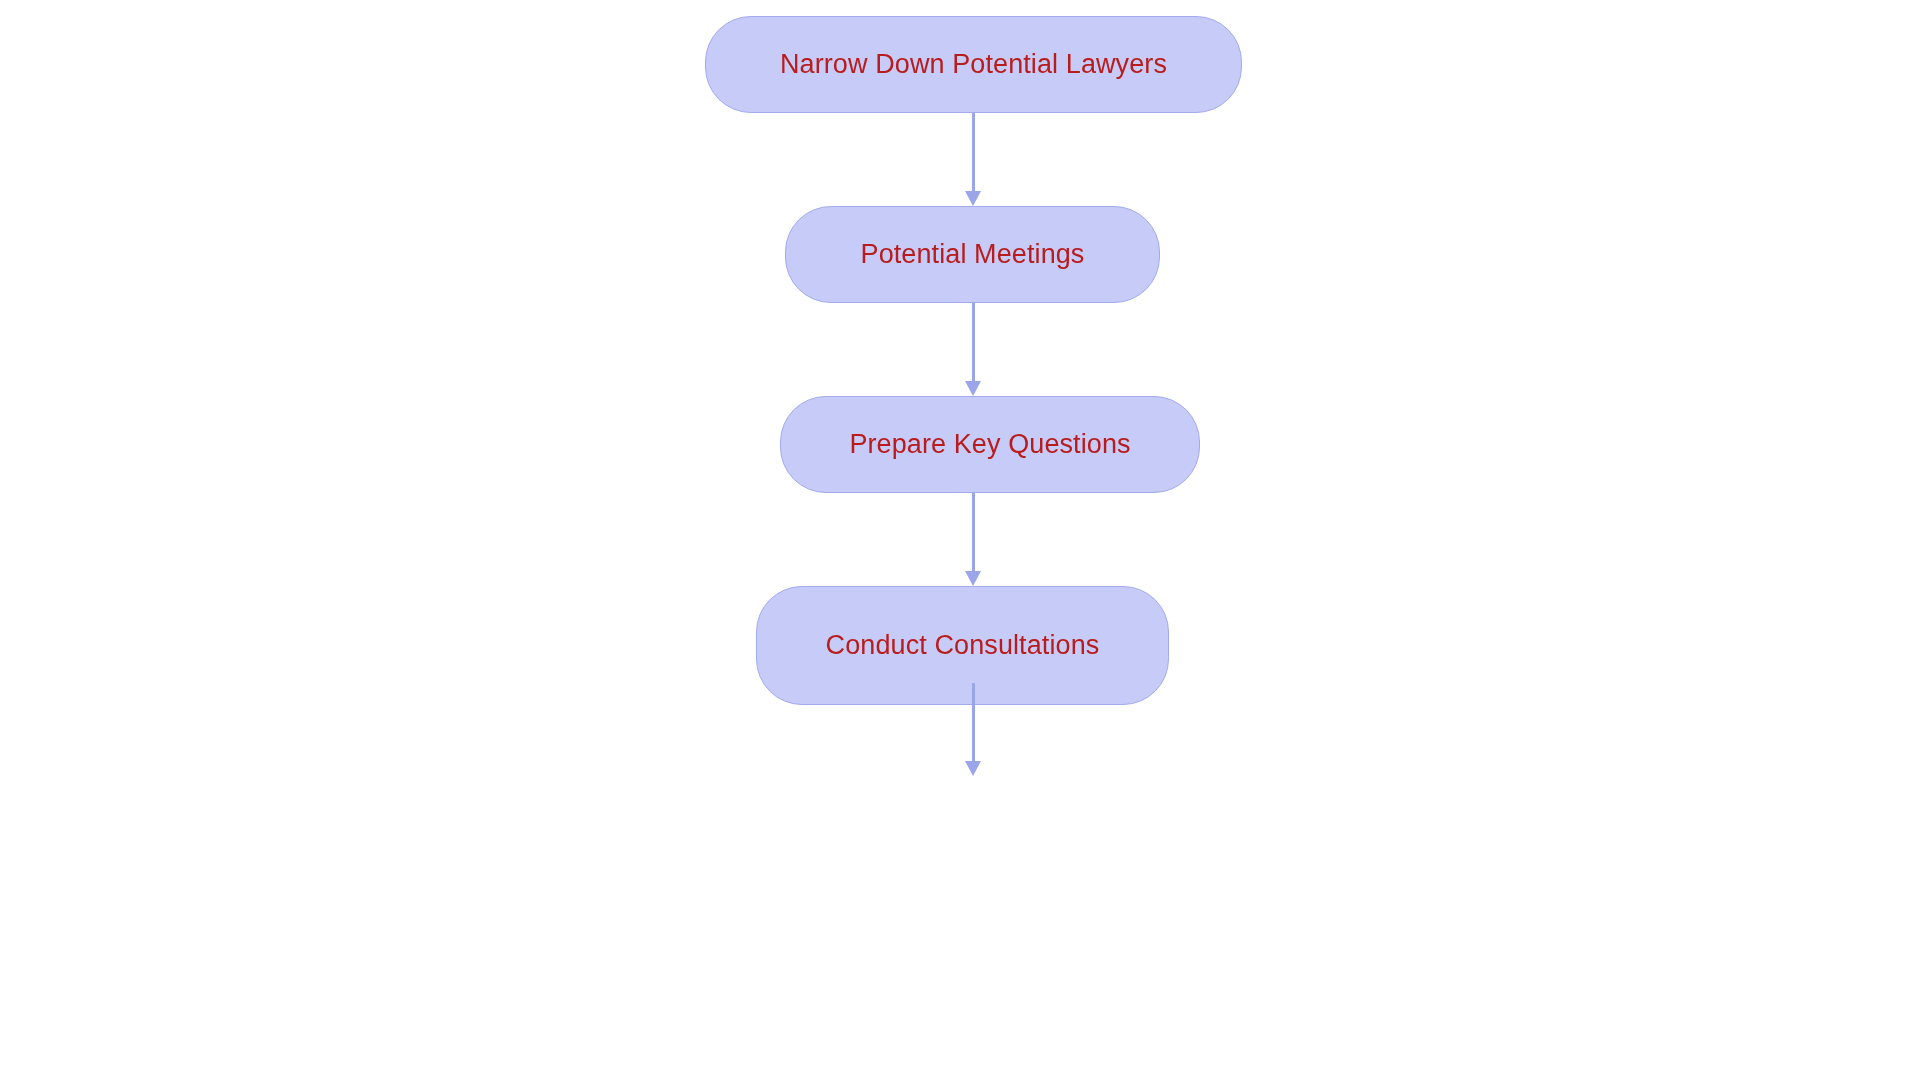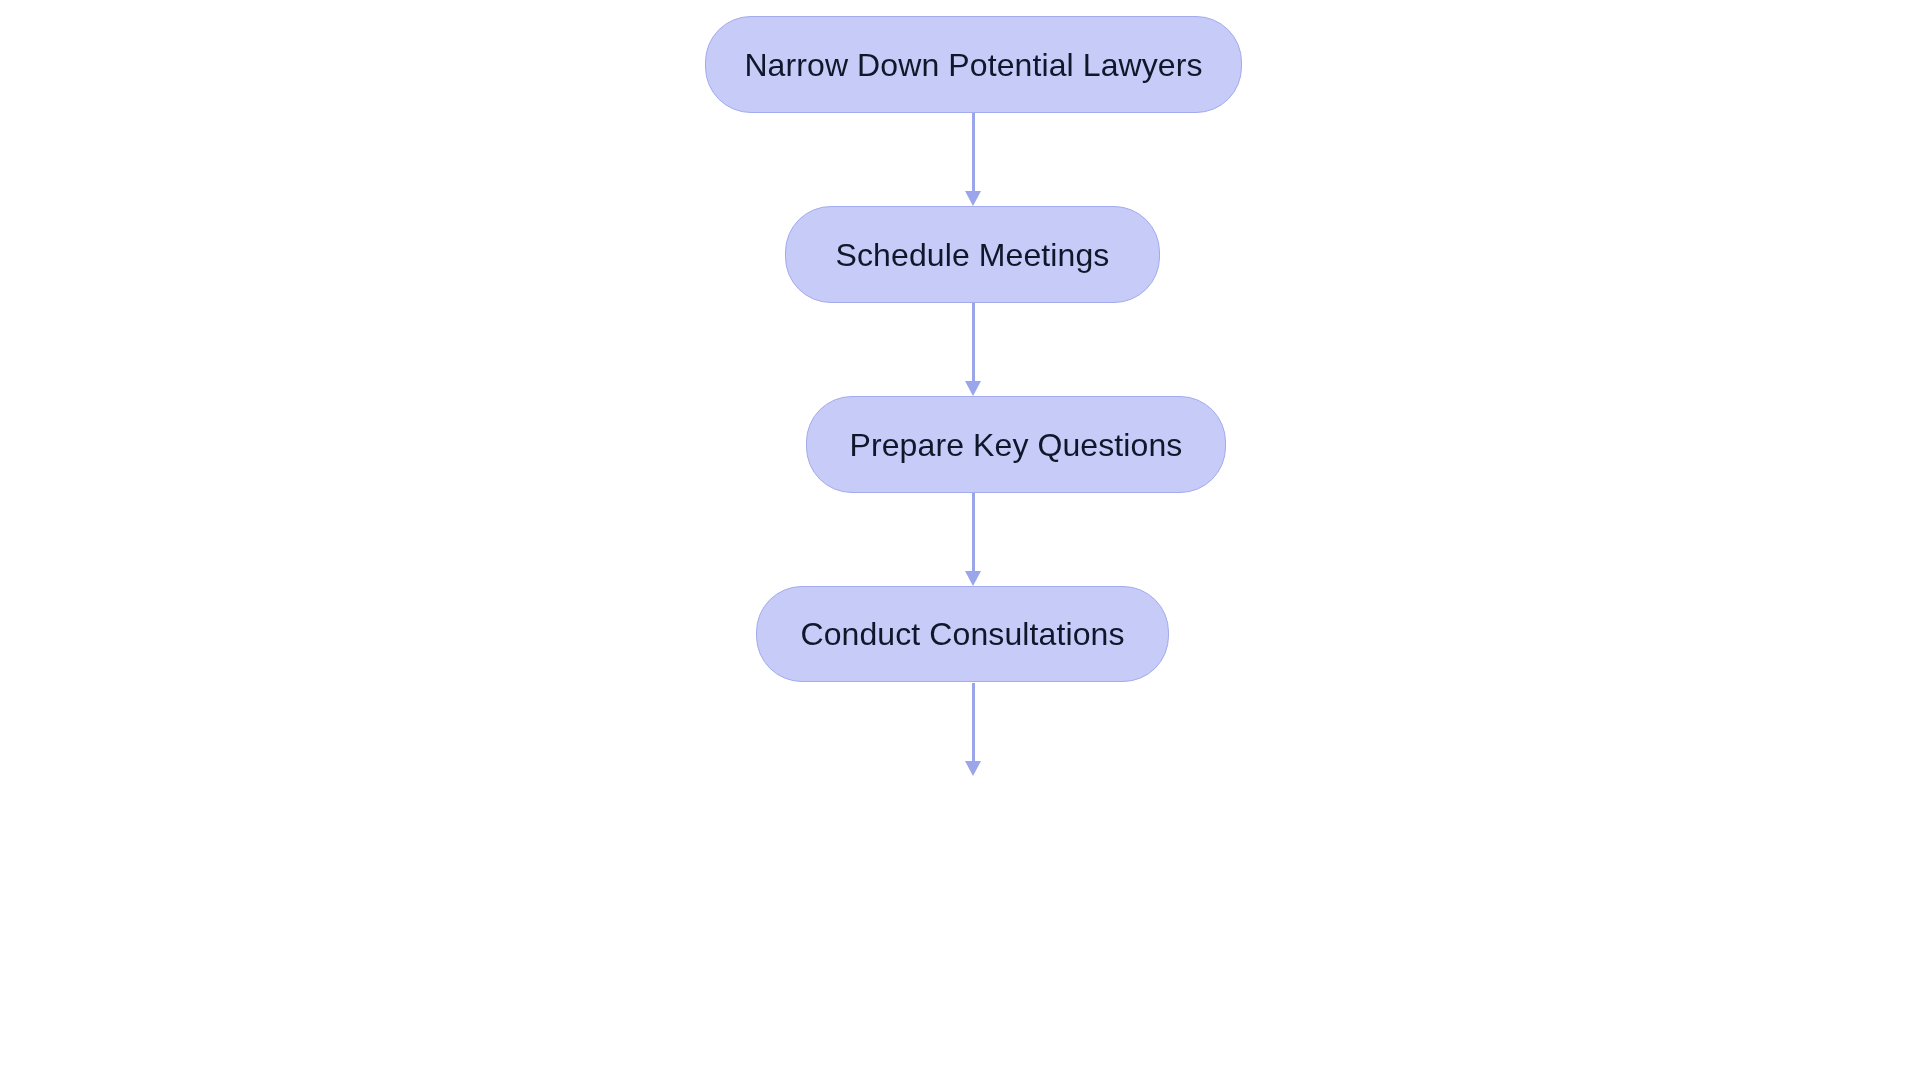--- a/index.html
+++ b/index.html
@@ -28,23 +28,23 @@
     display: flex;
     align-items: center;
     justify-content: center;
     background: #c7cbf8;
     border: 1.6px solid #a3abee;
     border-radius: 46px;
     white-space: nowrap;
   }
 
   .node-label {
-    color: #0f172a;
+    color: #b91c1c;
     font-family: "Liberation Sans", sans-serif;
-    font-size: 32px;
+    font-size: 27px;
     font-weight: 400;
     letter-spacing: 0.1px;
     line-height: 1;
     text-align: right;
     user-select: none;
   }
 
   
   .connector {
     position: absolute;
@@ -76,38 +76,38 @@
   <div class="node" style="left:705px; top:16px; width:537px; height:97px;">
     <span class="node-label">Narrow Down Potential Lawyers</span>
   </div>
 
   <div class="connector" style="left:961px; top:113px; height:93px;">
     <div class="stem"></div>
     <div class="head"></div>
   </div>
 
   <div class="node" style="left:785px; top:206px; width:375px; height:97px;">
-    <span class="node-label">Schedule Meetings</span>
+    <span class="node-label">Potential Meetings</span>
   </div>
 
   <div class="connector" style="left:961px; top:303px; height:93px;">
     <div class="stem"></div>
     <div class="head"></div>
   </div>
 
-  <div class="node" style="left:806px; top:396px; width:420px; height:97px;">
+  <div class="node" style="left:780px; top:396px; width:420px; height:97px;">
     <span class="node-label">Prepare Key Questions</span>
   </div>
 
   <div class="connector" style="left:961px; top:493px; height:93px;">
     <div class="stem"></div>
     <div class="head"></div>
   </div>
 
-  <div class="node" style="left:756px; top:586px; width:413px; height:96px;">
+  <div class="node" style="left:756px; top:586px; width:413px; height:119px;">
     <span class="node-label">Conduct Consultations</span>
   </div>
 
   <div class="connector" style="left:961px; top:683px; height:93px;">
     <div class="stem"></div>
     <div class="head"></div>
   </div>
 
 
 </div>

